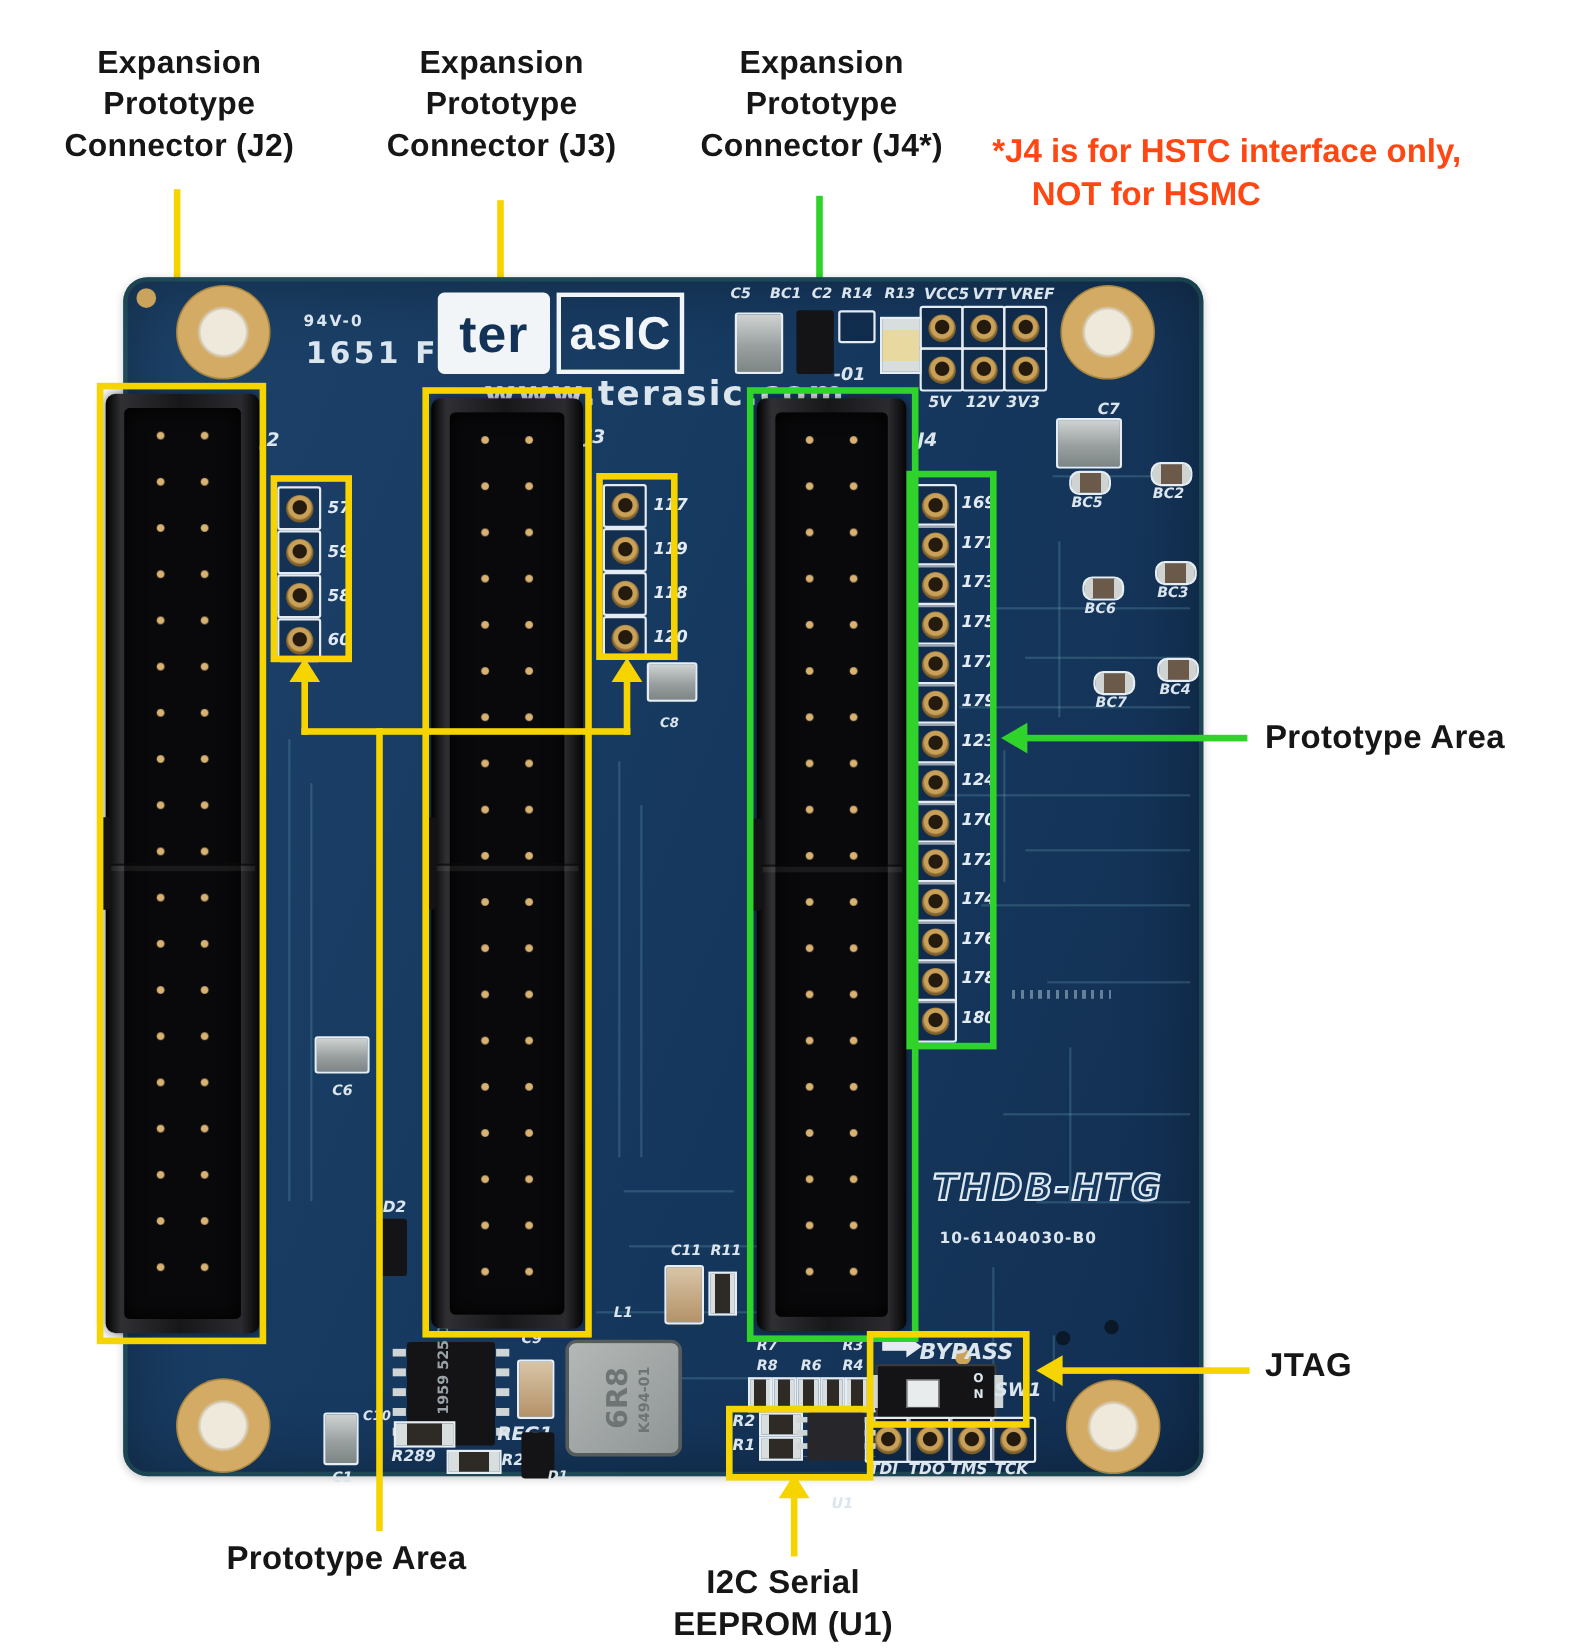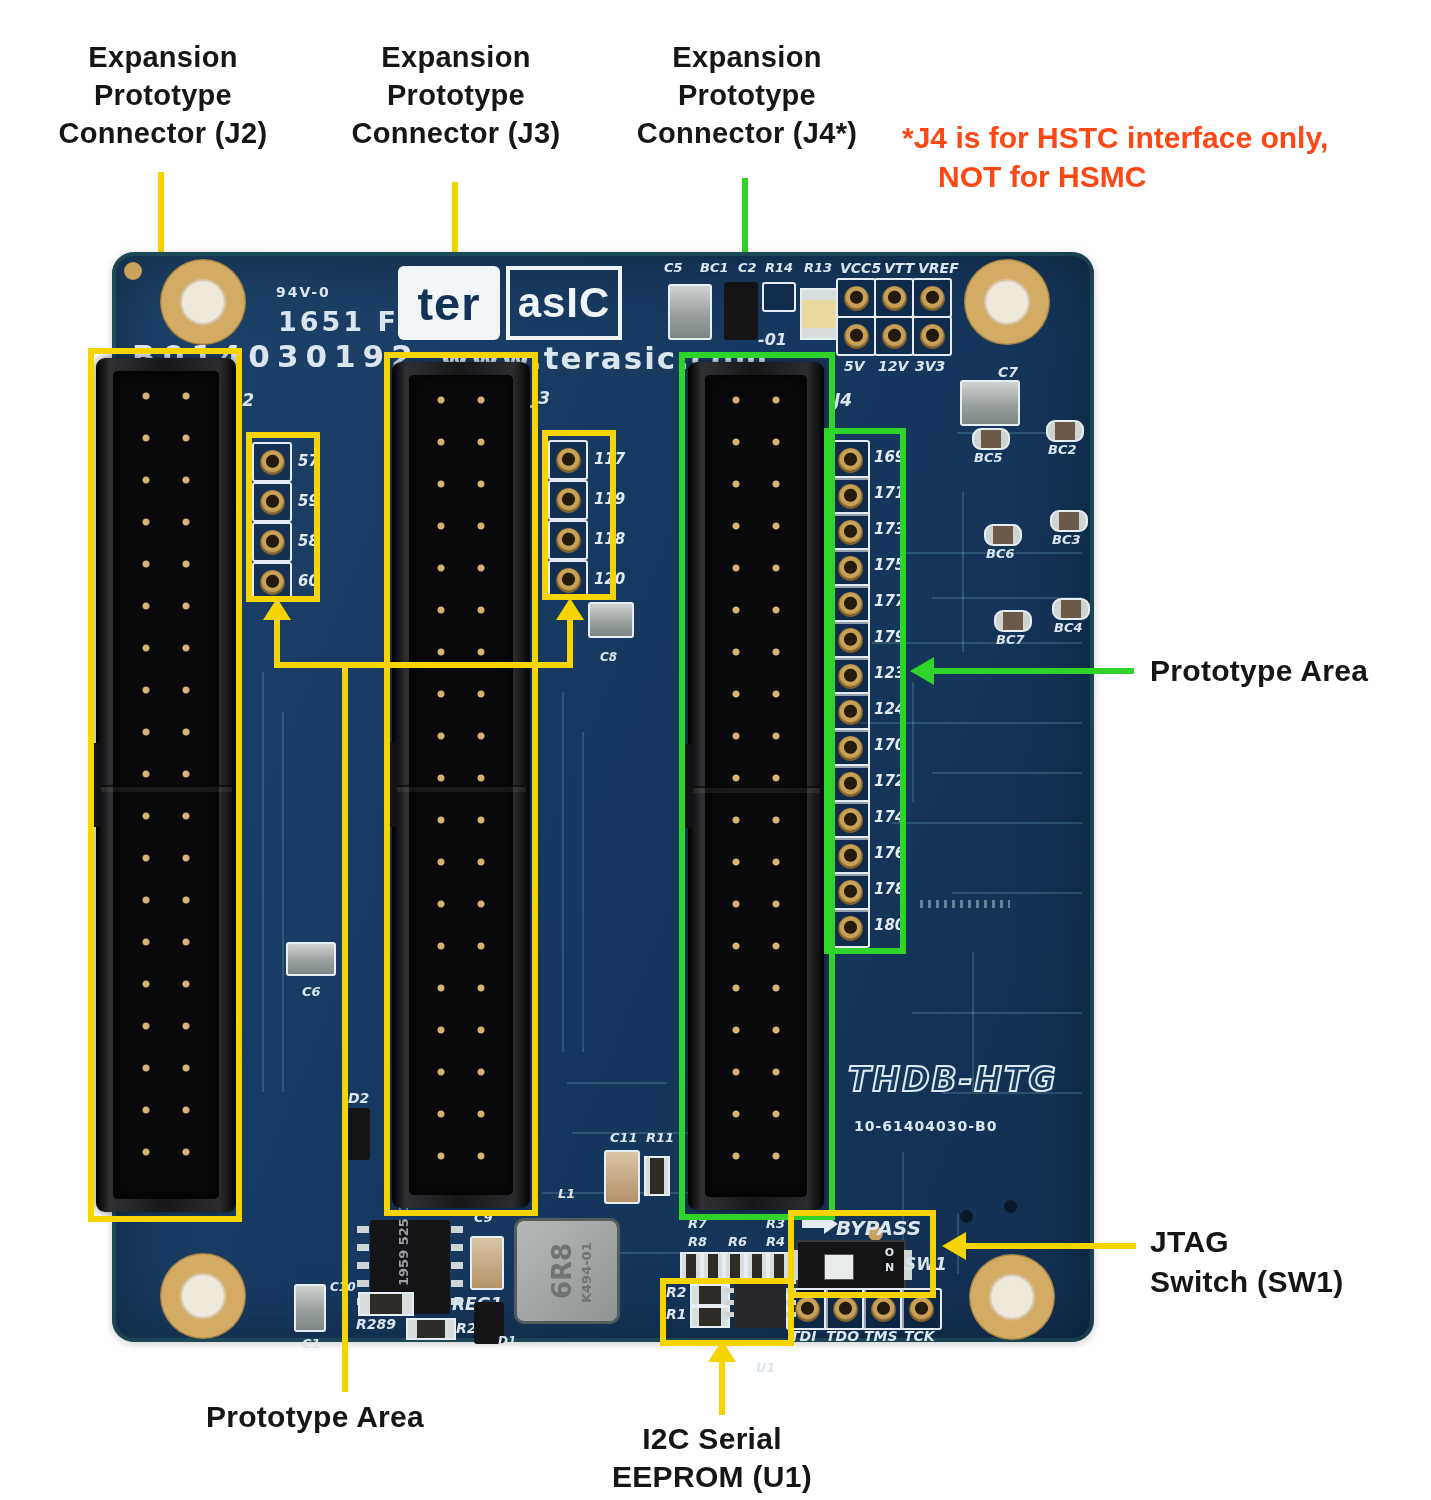--- a/index.html
+++ b/index.html
@@ -133,21 +133,20 @@
     <div class="mhole" style="left:852px;top:7px;"></div>
     <div class="mhole" style="left:48px;top:1001px;"></div>
     <div class="mhole" style="left:857px;top:1002px;"></div>
     <div class="gdot" style="left:12px;top:10px;width:18px;height:18px;"></div>
     <div class="gdot" style="left:756px;top:974px;width:15px;height:15px;"></div>
     <div class="dhole" style="left:848px;top:958px;width:13px;height:13px;"></div>
     <div class="dhole" style="left:892px;top:948px;width:13px;height:13px;"></div>
 
     <div class="sk" style="left:164px;top:32px;font-size:14px;letter-spacing:2px;">94V-0</div>
     <div class="sk" style="left:166px;top:54px;font-size:27px;letter-spacing:3px;">1651 F</div>
-    <div class="sk" style="left:20px;top:86px;font-size:31px;letter-spacing:7px;">B014030192</div>
     <div class="sk" style="left:328px;top:88px;font-size:31px;letter-spacing:2px;">www.terasic.com</div>
     <div class="sk ital" style="left:124px;top:138px;font-size:17px;">J2</div>
     <div class="sk ital" style="left:420px;top:136px;font-size:17px;">J3</div>
     <div class="sk ital" style="left:722px;top:138px;font-size:17px;">J4</div>
     <div class="sk ital" style="left:646px;top:78px;font-size:16px;">-01</div>
 
     <div class="logo" style="left:286px;top:14px;">
       <div class="logo-ter">ter</div>
       <div class="logo-asic">asIC</div>
     </div>
@@ -423,21 +422,20 @@
   <div class="vline yl" style="left:342px;top:662px;height:730px;"></div>
 
   <div class="hline gl" style="left:930px;top:668px;width:204px;"></div>
   <div class="head left-g" style="left:910px;top:657px;"></div>
   <div class="co co-left" style="left:1150px;top:652px;width:260px;font-size:30px;">Prototype Area</div>
 
   <div class="hline yl" style="left:964px;top:1243px;width:172px;"></div>
   <div class="head left-y" style="left:942px;top:1232px;"></div>
   <div class="co co-left" style="left:1150px;top:1222px;width:260px;font-size:30px;line-height:40px;">
     <span style="display:block">JTAG</span>
-    <span style="display:block">Switch (SW1)</span>
   </div>
 
   <div class="co" style="left:165px;top:1398px;width:300px;font-size:30px;">Prototype Area</div>
 
   <div class="head up-y" style="left:708px;top:1340px;"></div>
   <div class="vline yl" style="left:719px;top:1360px;height:55px;"></div>
   <div class="co" style="left:562px;top:1420px;width:300px;font-size:30px;line-height:38px;">
     <span style="display:block">I2C Serial</span>
     <span style="display:block">EEPROM (U1)</span>
   </div>

